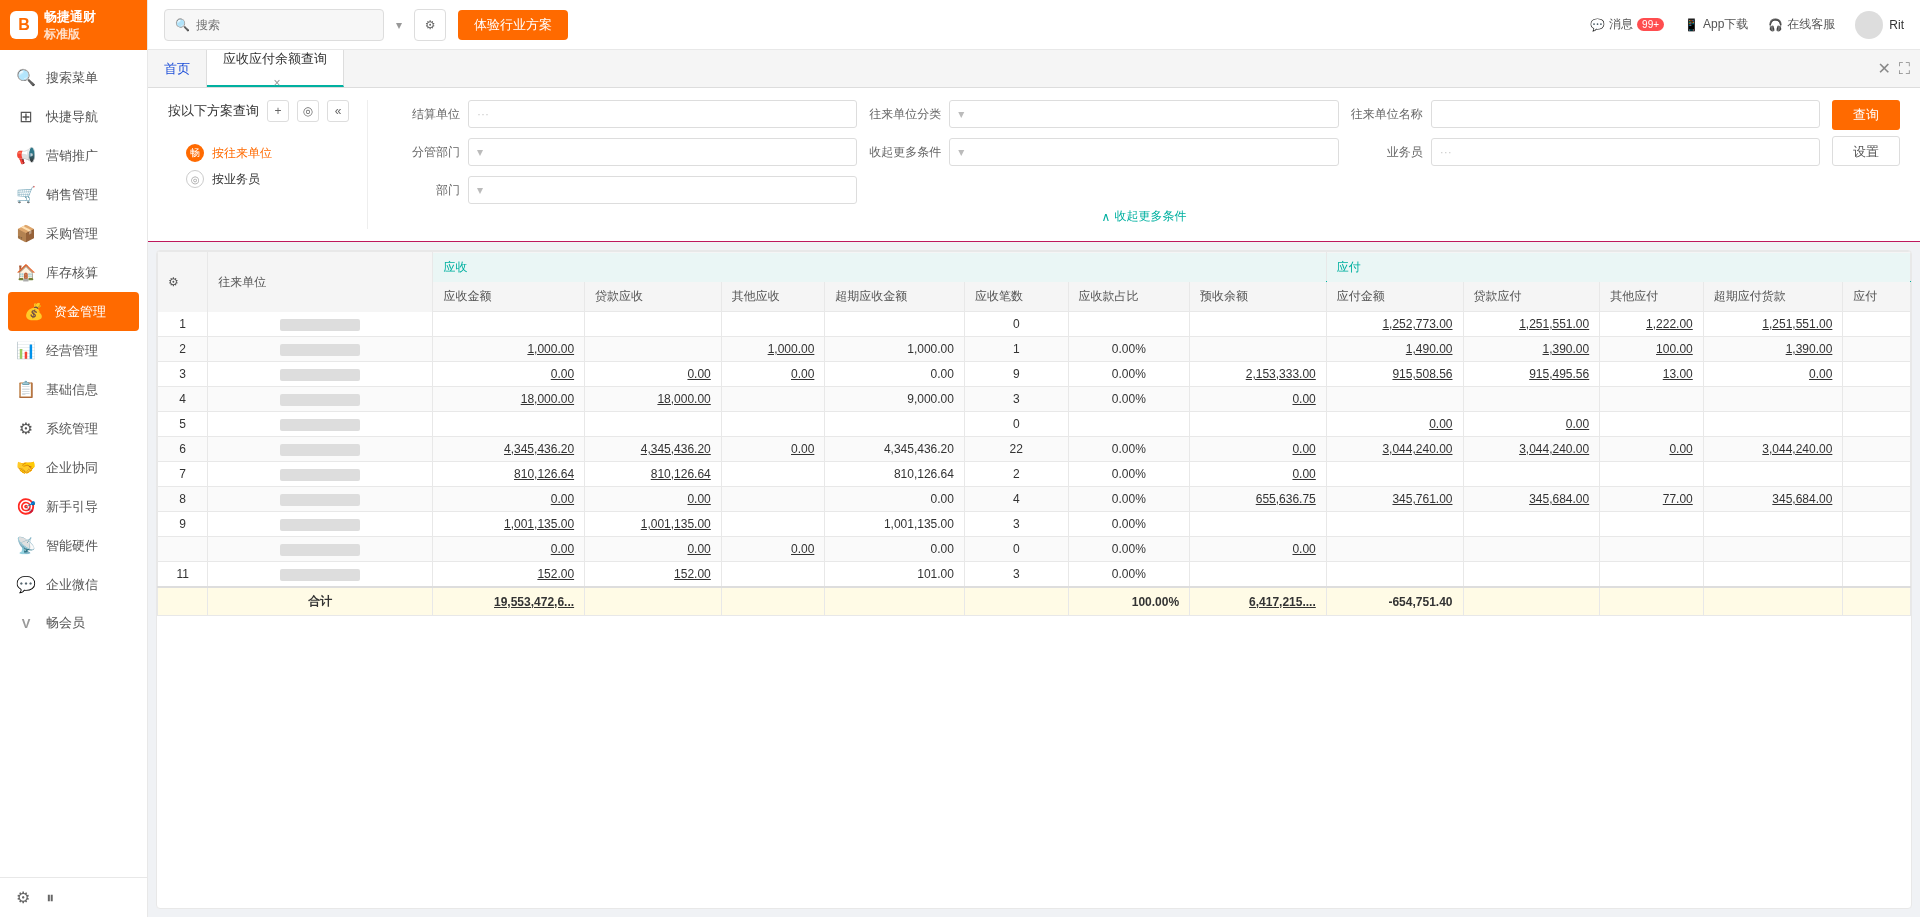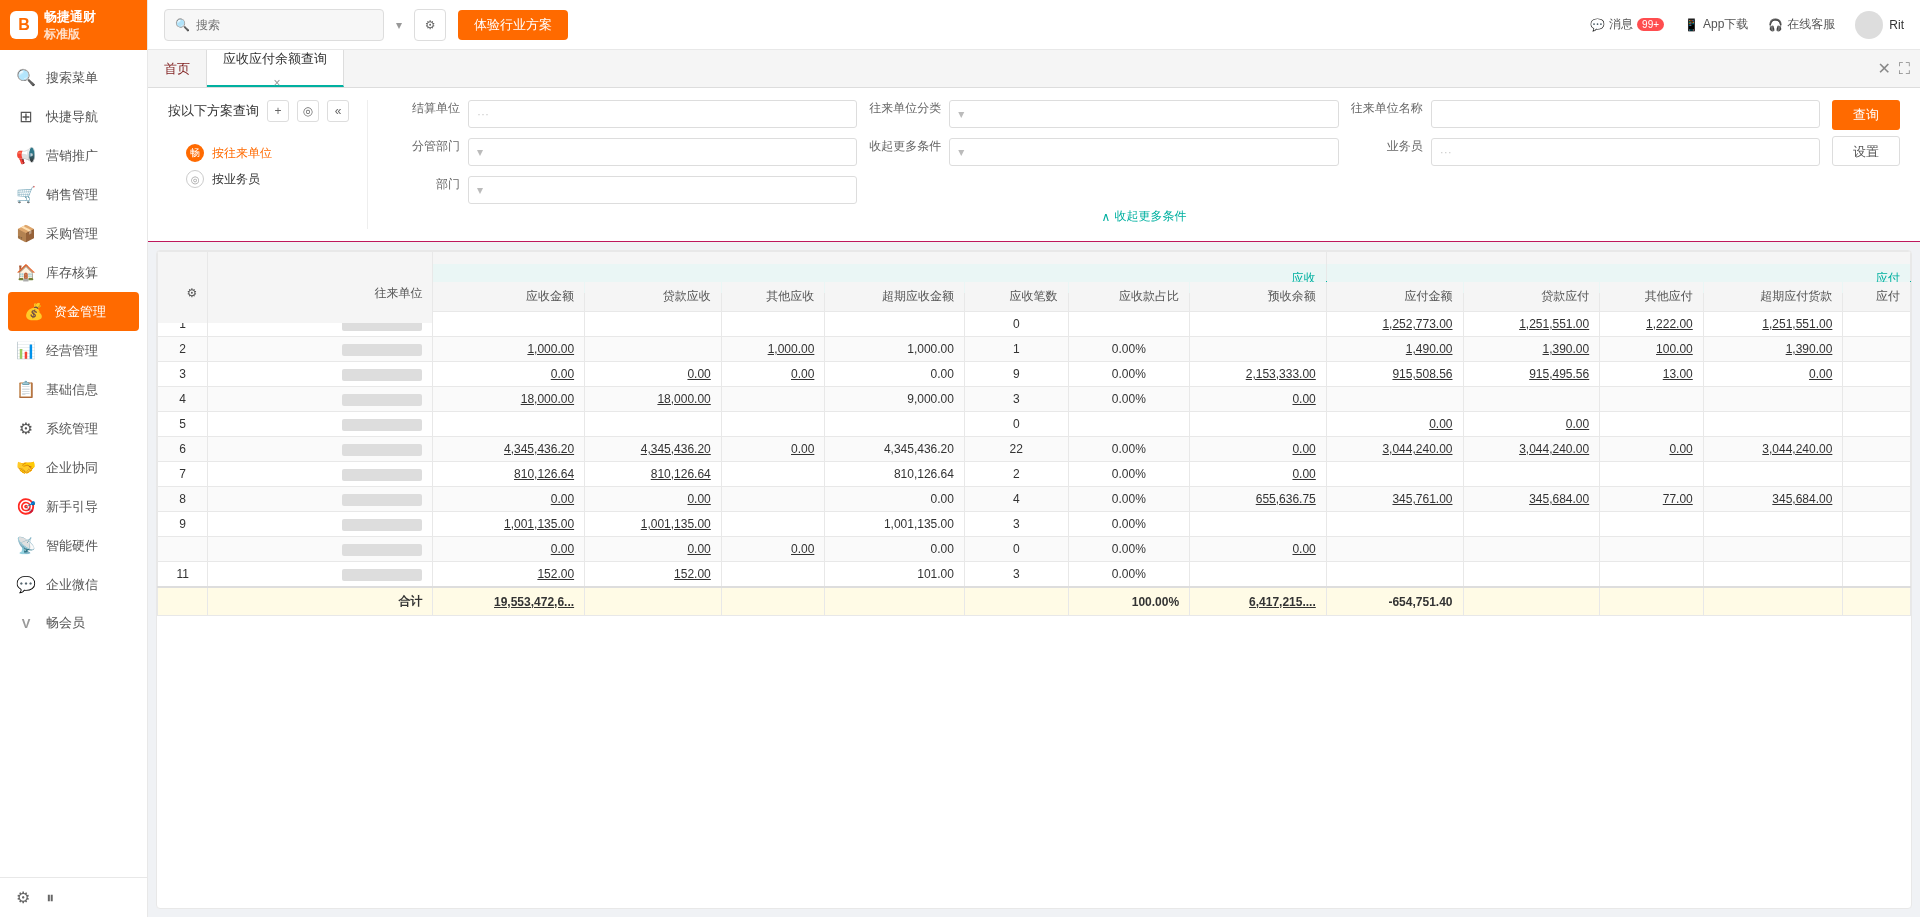--- a/index.html
+++ b/index.html
@@ -66,21 +66,21 @@
     .tab-bar {
       background: #f5f5f5; border-bottom: 1px solid #ddd;
       display: flex; align-items: stretch; height: 38px;
     }
     .tab-item {
       padding: 0 16px; display: flex; align-items: center; gap: 8px;
       cursor: pointer; font-size: 13px; color: #555; border-right: 1px solid #ddd;
       white-space: nowrap;
     }
     .tab-item.active { background: #fff; color: #333; border-bottom: 2px solid #00b0a0; flex-direction: column; }
-    .tab-item.home { color: #7f1d1d; }
+    .tab-item.home { color: #1d4ed8; }
     .tab-close { color: #999; font-size: 12px; margin-left: 4px; }
     .tab-controls { margin-left: auto; display: flex; align-items: center; padding: 0 10px; gap: 8px; }
     .tab-ctrl-btn { cursor: pointer; color: #888; font-size: 16px; }
 
     
     .page-header {
       background: #fff; padding: 14px 20px 10px;
       border-bottom: 1px solid #eee;
       display: flex; align-items: center; justify-content: space-between;
     }
@@ -116,21 +116,21 @@
     .scheme-icon { width: 18px; height: 18px; border-radius: 50%; background: #ff6a00; display: flex; align-items: center; justify-content: center; }
     .scheme-icon span { color: #fff; font-size: 10px; }
     .scheme-icon2 { width: 18px; height: 18px; border-radius: 50%; border: 1px solid #ccc; display: flex; align-items: center; justify-content: center; color: #999; font-size: 10px; }
 
     .filter-layout { display: flex; }
     .filter-left { width: 200px; flex-shrink: 0; border-right: 1px solid #eee; }
     .filter-right { flex: 1; padding: 0 0 0 20px; }
     .filter-grid {
       display: grid; grid-template-columns: repeat(3, 1fr); gap: 12px; align-items: center;
     }
-    .filter-grid-field { display: flex; gap: 8px; }
+    .filter-grid-field { display: flex; align-items: center; gap: 8px; }
     .fgl { font-size: 12px; color: #666; white-space: nowrap; min-width: 72px; text-align: right; }
     .fgi { flex: 1; height: 28px; border: 1px solid #ddd; border-radius: 3px; display: flex; align-items: center; justify-content: space-between; padding: 0 8px; cursor: pointer; background: #fff; font-size: 12px; color: #999; }
 
     .query-btn {
       background: #ff6a00; color: #fff; border: none; padding: 6px 20px;
       border-radius: 3px; cursor: pointer; font-size: 13px; height: 30px;
     }
     .set-btn {
       background: #fff; color: #555; border: 1px solid #ddd; padding: 6px 20px;
       border-radius: 3px; cursor: pointer; font-size: 13px; height: 30px;
@@ -141,28 +141,28 @@
     .table-container {
       flex: 1; overflow: auto; background: #fff;
       margin: 8px; border-radius: 4px; border: 1px solid #e8e8e8;
     }
     .data-table {
       width: 100%; border-collapse: collapse; font-size: 12px; min-width: 1600px;
     }
     .data-table thead tr { background: #f5f5f5; }
     .data-table th {
       border: 1px solid #e8e8e8; padding: 6px 10px; font-weight: 500; color: #555;
-      text-align: right; white-space: nowrap; position: sticky; top: 12px; background: #f5f5f5; z-index: 2;
+      text-align: left; white-space: nowrap; position: sticky; top: 1px; background: #f5f5f5; z-index: 2;
     }
     .data-table th.group-header { background: #eaf6f5; color: #00b0a0; border-bottom: 1px solid #00b0a0; }
     .data-table td {
       border: 1px solid #e8e8e8; padding: 5px 10px; color: #333;
       white-space: nowrap; text-align: right;
     }
-    .data-table td.text-left { text-align: right; }
+    .data-table td.text-left { text-align: center; }
     .data-table td.text-center { text-align: center; }
     .data-table tr:nth-child(even) { background: #fafafa; }
     .data-table tr.total-row { background: #fffbe6; font-weight: bold; }
     .data-table tr.total-row td { border-top: 2px solid #ddd; }
     .link-cell { color: #1890ff; text-decoration: underline; cursor: pointer; }
     .neg-cell { color: #ff4d4f; }
     .row-num { text-align: center; color: #999; }
     .settings-col { text-align: center; cursor: pointer; color: #666; }
 
     .th-group-ar { background: #e8f5e9; }

